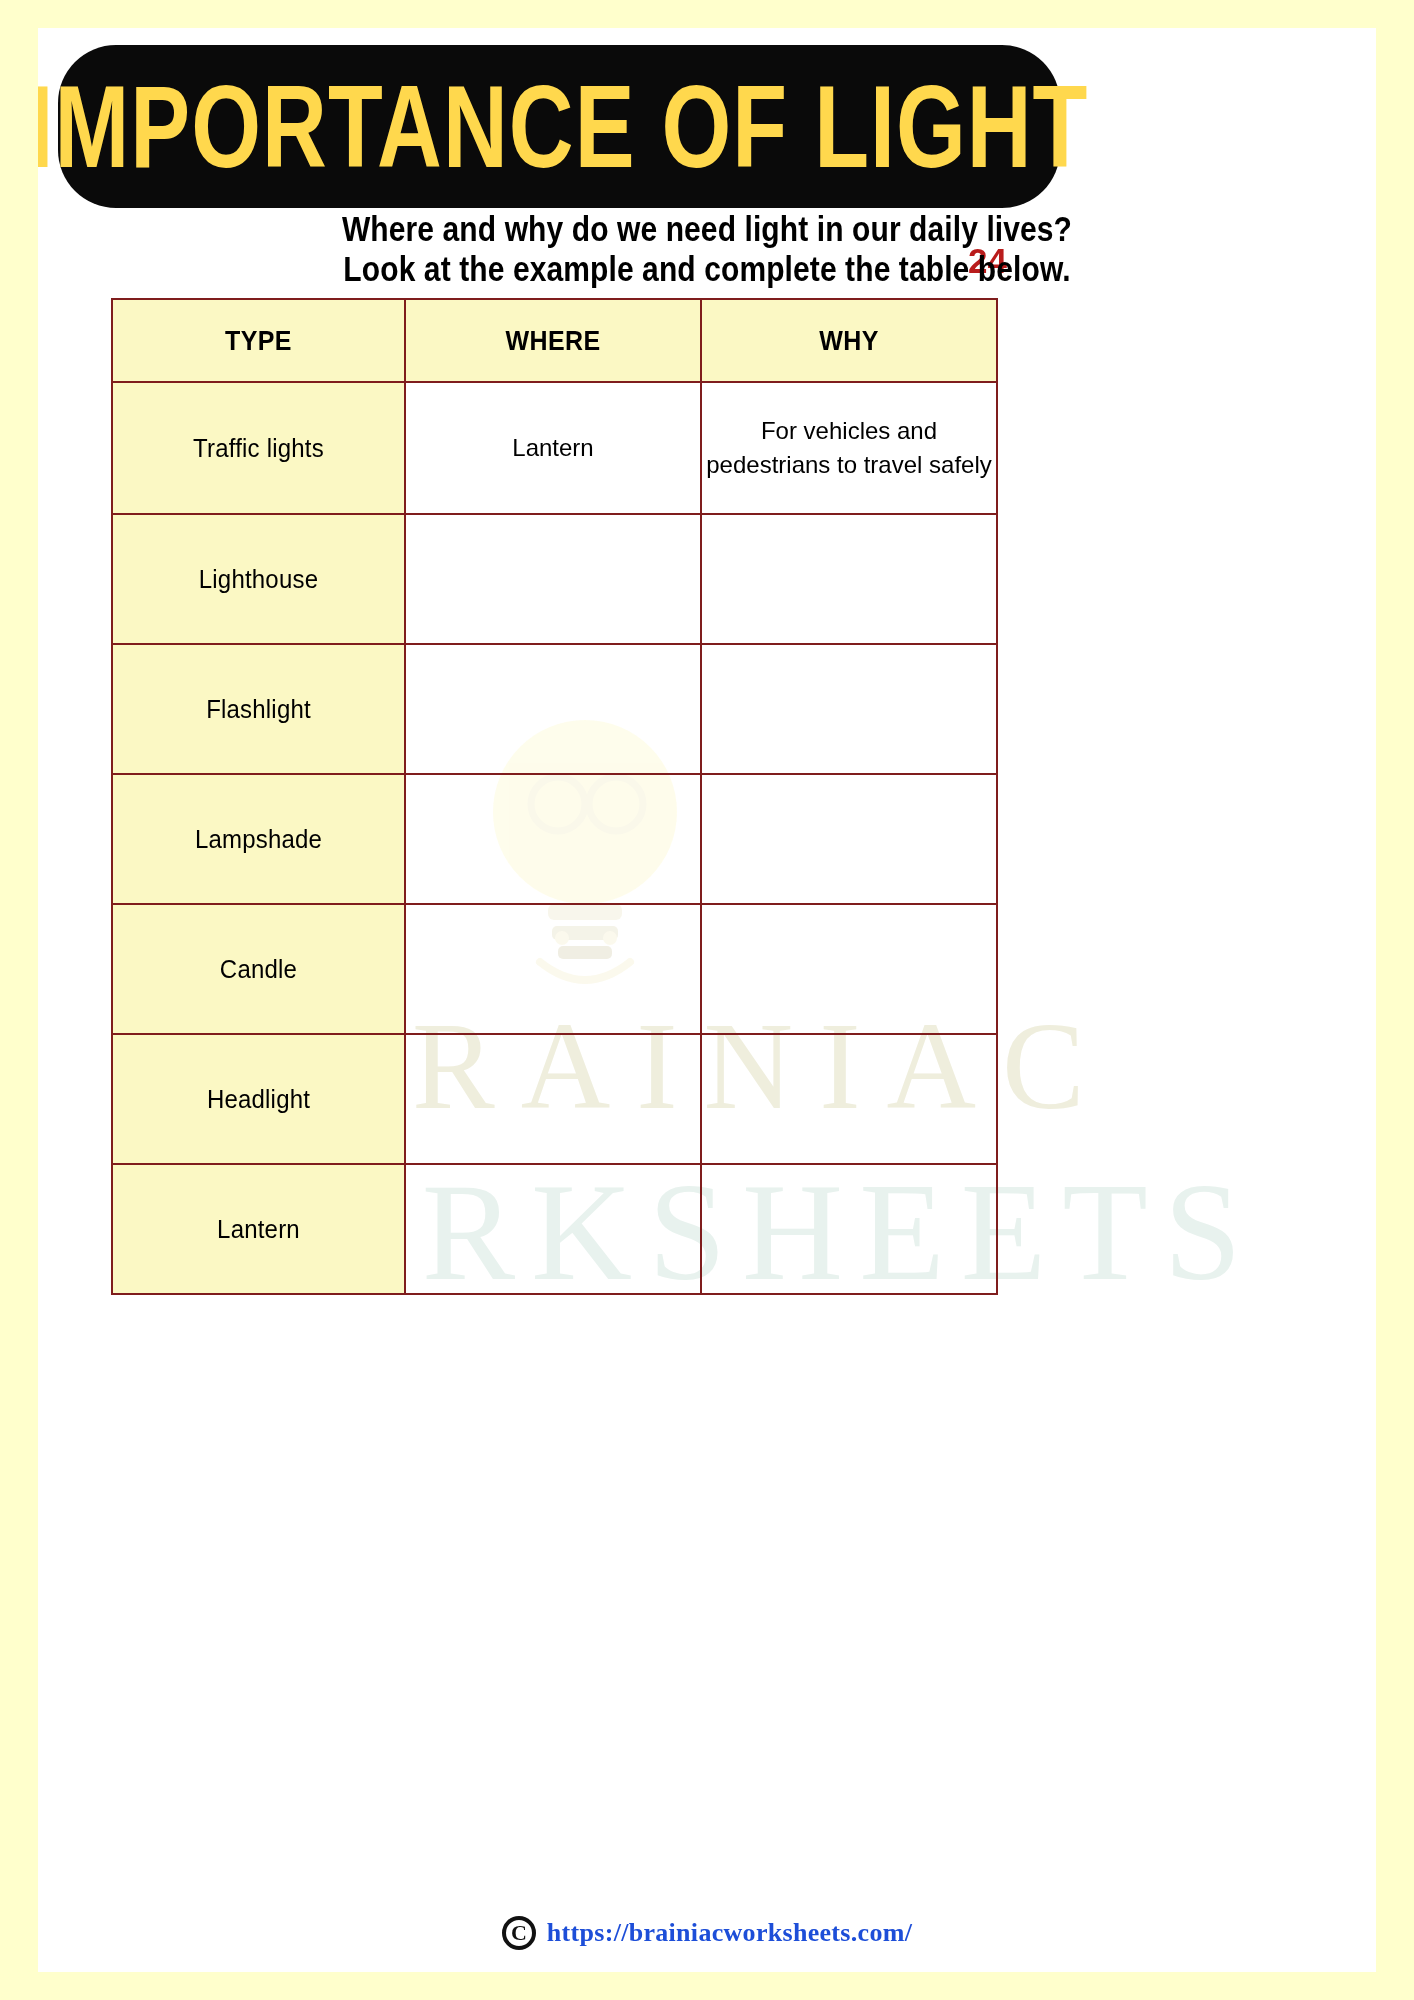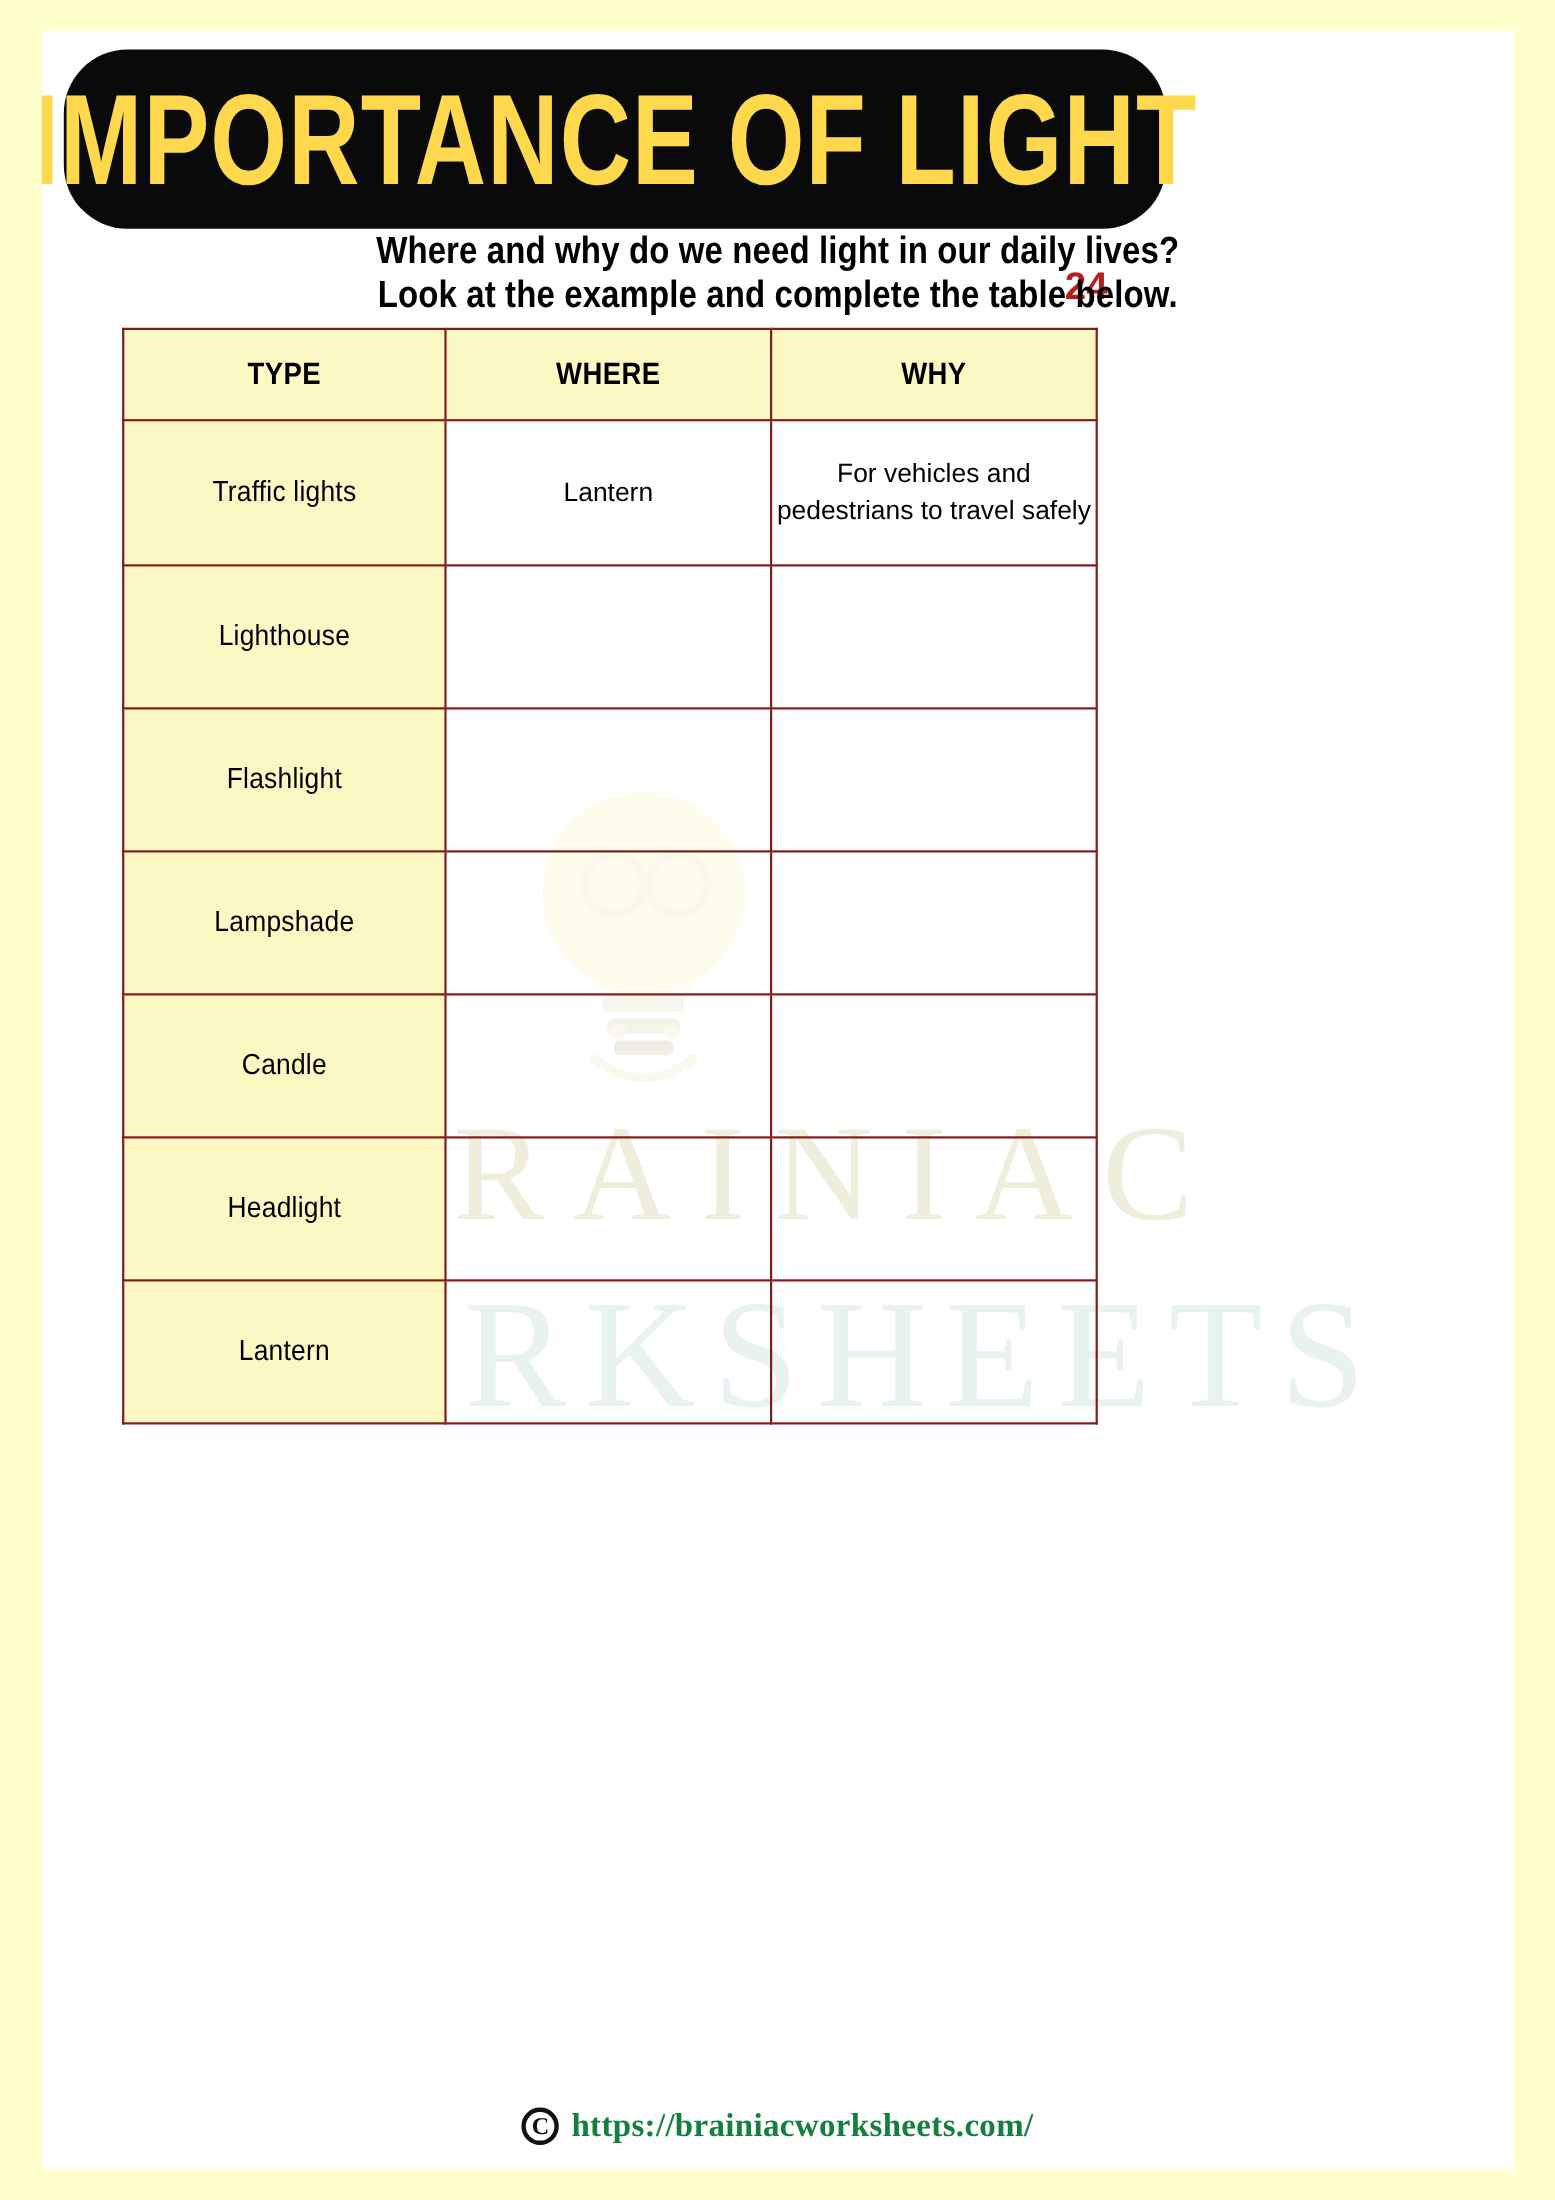--- a/index.html
+++ b/index.html
@@ -130,22 +130,22 @@
     width:34px;height:34px;border-radius:50%;
     border:4px solid #111;
     display:flex;align-items:center;justify-content:center;
     font-family:"Liberation Serif",serif;
     font-size:22px;font-weight:bold;color:#111;
     box-sizing:border-box;
     line-height:1;
   }
   .footer-url{
     font-family:"Liberation Serif",serif;
-    font-size:30px;
-    color:#15803d;
+    font-size:26px;
+    color:#1d4ed8;
     font-weight:bold;
     letter-spacing:.3px;
   }
 </style>
 </head>
 <body>
 
 <div class="page">
 
   <div class="watermark">

